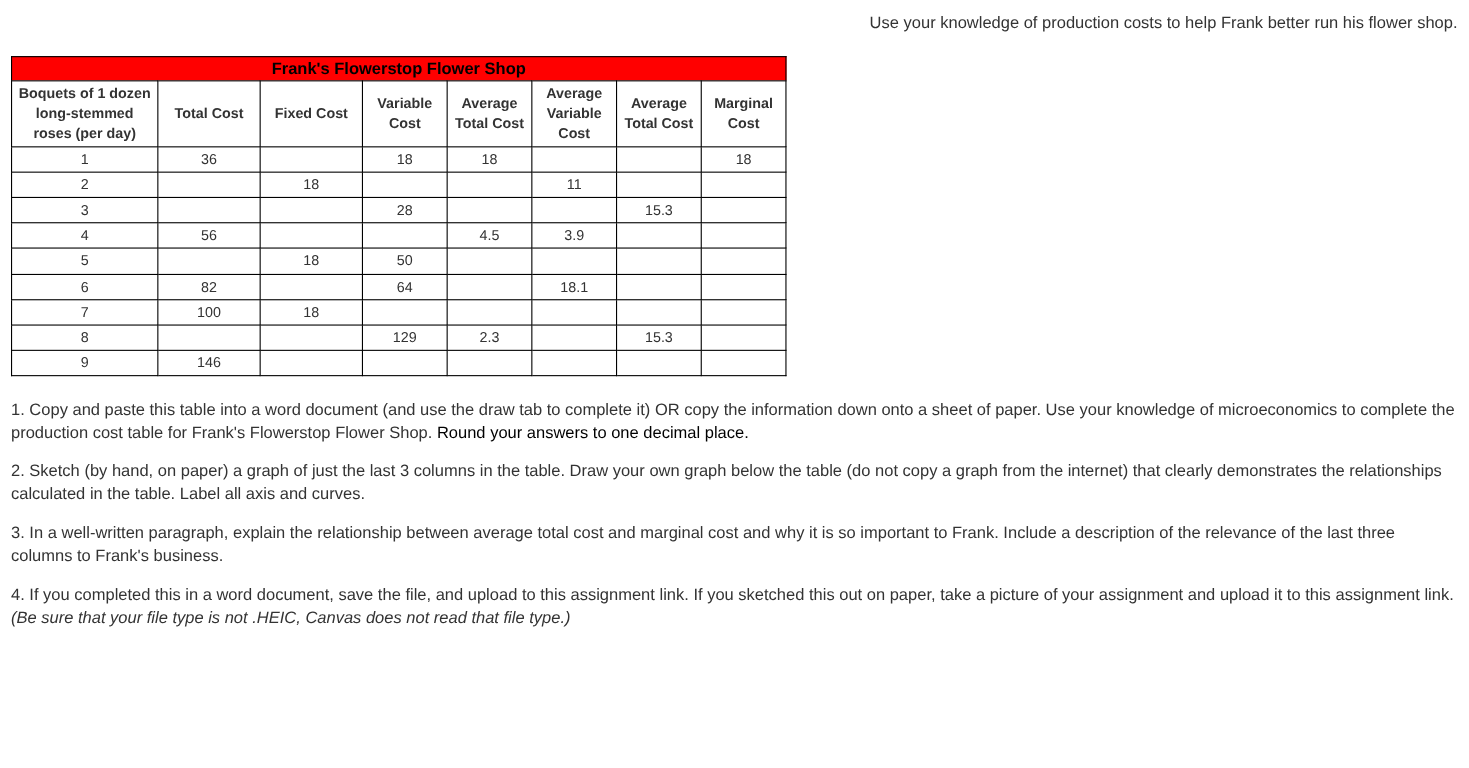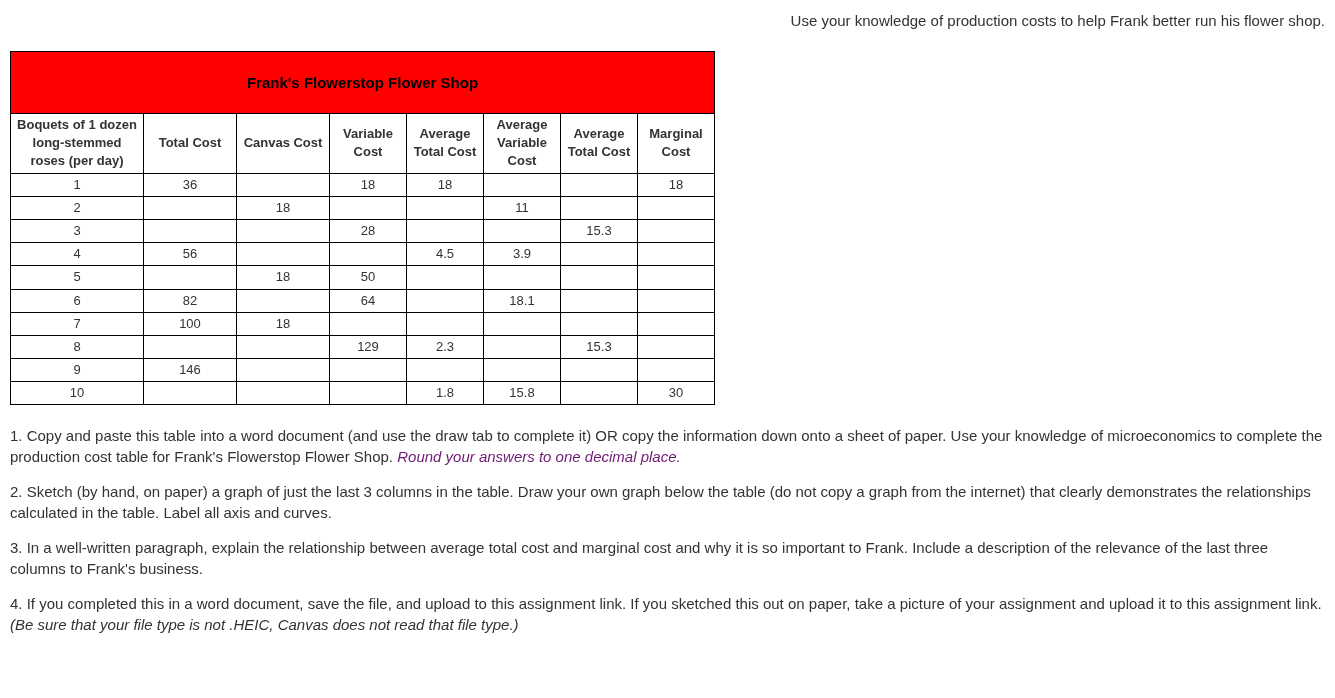--- a/index.html
+++ b/index.html
@@ -13,52 +13,52 @@
     }
     .intro { margin: 0 0 20px 0; text-align: right; }
     table {
       border-collapse: collapse;
       margin-bottom: 20px;
     }
     table caption {
       background: #ff0000;
       color: #000;
       font-weight: bold;
-      padding: 20px;
+      padding: 0;
       border: 1px solid #000;
       border-bottom: none;
       font-size: 15px;
     }
     th, td {
       border: 1px solid #000;
       padding: 2px 6px;
       text-align: center;
       font-size: 13px;
     }
     th { font-weight: bold; }
     .col-q { width: 120px; margin-left: 16px; }
     .col-s { width: 64px; }
     .col-m { width: 80px; }
     p.q { margin: 14px 0; }
-    .highlight { color: #701a75; font-style: italic; }
+    .highlight { color: #000000; }
     .italic { font-style: italic; }
     .bold { font-weight: normal; }
   </style>
 </head>
 <body>
 
 <p class="intro">Use your knowledge of production costs to help Frank better run his flower shop.</p>
 
 <table>
   <caption>Frank's Flowerstop Flower Shop</caption>
   <thead>
     <tr>
       <th class="col-q">Boquets of 1 dozen long-stemmed roses (per day)</th>
       <th class="col-m">Total Cost</th>
-      <th class="col-m">Canvas Cost</th>
+      <th class="col-m">Fixed Cost</th>
       <th class="col-s">Variable Cost</th>
       <th class="col-s">Average Total Cost</th>
       <th class="col-s">Average Variable Cost</th>
       <th class="col-s">Average Total Cost</th>
       <th class="col-s">Marginal Cost</th>
     </tr>
   </thead>
   <tbody id="table-body">
       <tr>
         <td>1</td>
@@ -143,30 +143,20 @@
       <tr>
         <td>9</td>
         <td>146</td>
         <td></td>
         <td></td>
         <td></td>
         <td></td>
         <td></td>
         <td></td>
       </tr>
-      <tr>
-        <td>10</td>
-        <td></td>
-        <td></td>
-        <td></td>
-        <td>1.8</td>
-        <td>15.8</td>
-        <td></td>
-        <td>30</td>
-      </tr>
     </tbody>
 </table>
 
 <p class="q">
   <span>1.  </span><span>Copy and paste this table into a word document (and use the draw tab to complete it) OR copy the information down onto a sheet of paper.  Use your knowledge of microeconomics to complete the production cost table for Frank's Flowerstop Flower Shop. </span><span class="highlight">Round your answers to one decimal place.</span>
 </p>
 
 <p class="q">
   <span>2.  </span><span>Sketch (by hand, on paper) a graph of </span><span class="bold">just the last 3 columns</span><span> in the table.  Draw your own graph below the table (do not copy a graph from the internet) that clearly demonstrates the relationships calculated in the table.  Label all axis and curves.</span>
 </p>

